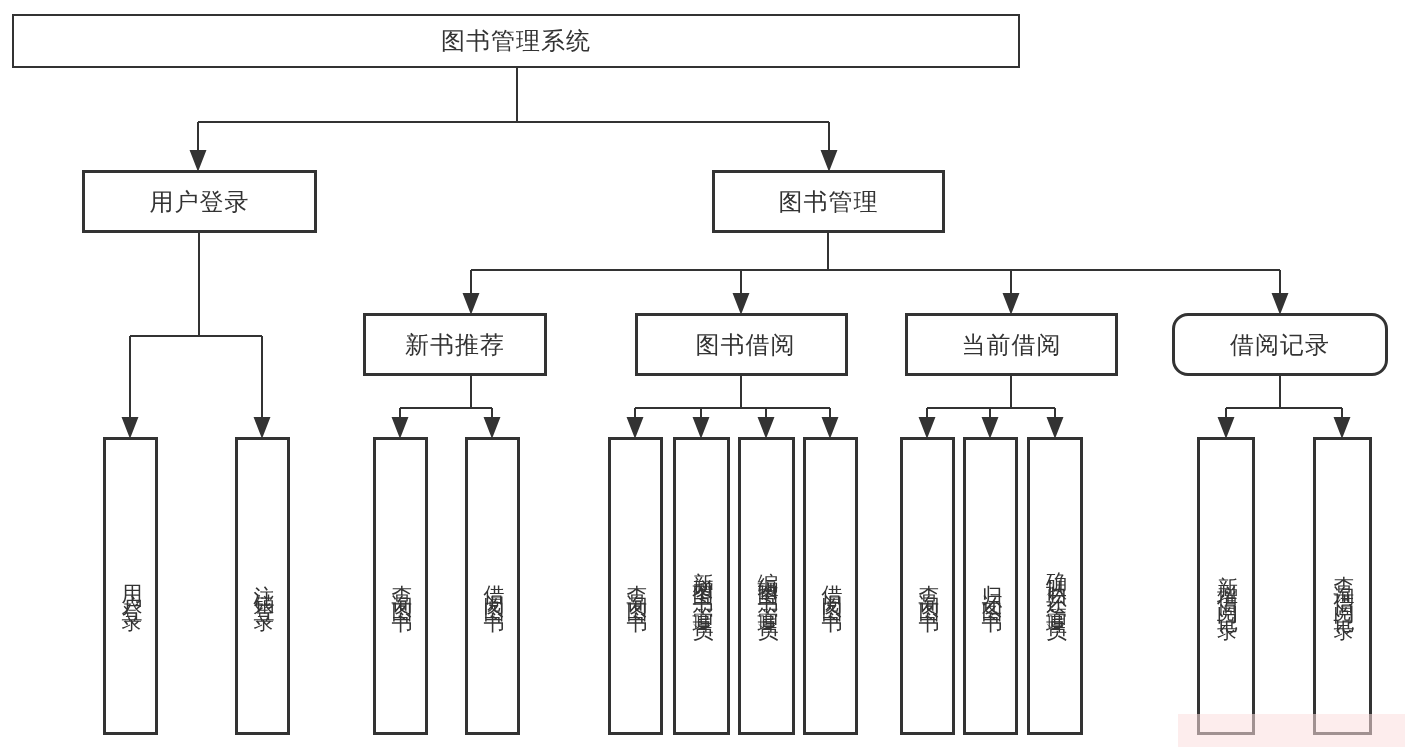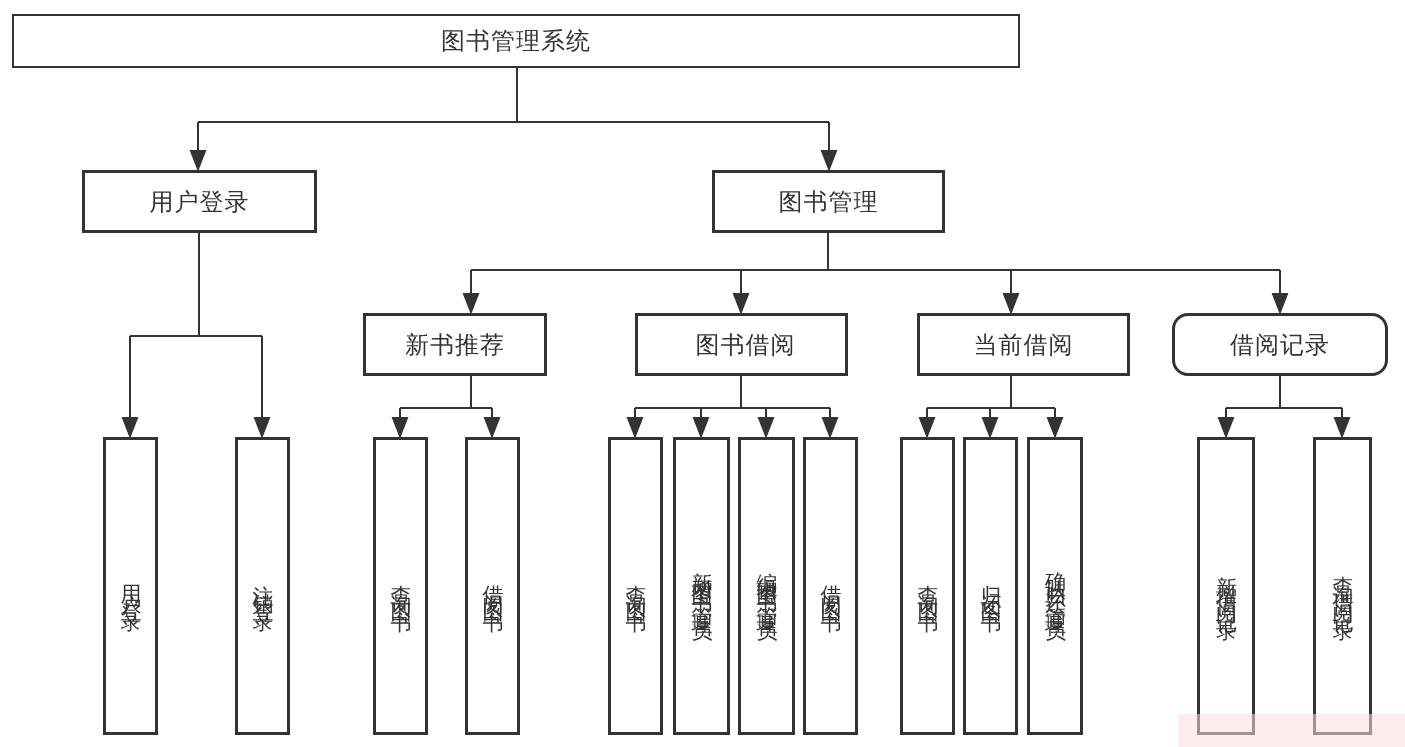--- a/index.html
+++ b/index.html
@@ -1,18 +1,18 @@
 <!DOCTYPE html>
 <html><head>
 <meta charset="utf-8">
 <style>
   html,body { margin:0; padding:0; background:#ffffff; }
   .canvas {
     position:relative; width:1405px; height:747px; background:#ffffff;
-    font-family:Liberation Serif, serif; overflow:hidden;
+    font-family:Liberation Mono, monospace; overflow:hidden;
   }
   svg.wires { position:absolute; left:0; top:0; z-index:1; }
   .box {
     position:absolute; z-index:2; box-sizing:border-box; background:#ffffff;
     border:3px solid #333333; color:#333333;
     display:flex; align-items:center; justify-content:center;
     text-align:center;
   }
   .hbox { font-size:24px; letter-spacing:1px; }
   .rootbox { border-width:2px; }
@@ -128,21 +128,21 @@
   <div class="box hbox" style="left:712px; top:170px; width:233px; height:63px;">
     <span>图书管理</span>
   </div>
 
   <div class="box hbox" style="left:363px; top:313px; width:184px; height:63px;">
     <span>新书推荐</span>
   </div>
   <div class="box hbox" style="left:635px; top:313px; width:213px; height:63px;padding-left:8px;">
     <span>图书借阅</span>
   </div>
-  <div class="box hbox" style="left:905px; top:313px; width:213px; height:63px;margin-left:12px;">
+  <div class="box hbox" style="left:905px; top:313px; width:213px; height:63px;">
     <span>当前借阅</span>
   </div>
   <div class="box hbox" style="left:1172px; top:313px; width:216px; height:63px;border-radius:16px;">
     <span>借阅记录</span>
   </div>
 
   <div class="box leaf" style="left:103px; width:55px;">
     <span>用户登录</span>
   </div>
   <div class="box leaf" style="left:235px; width:55px;">

